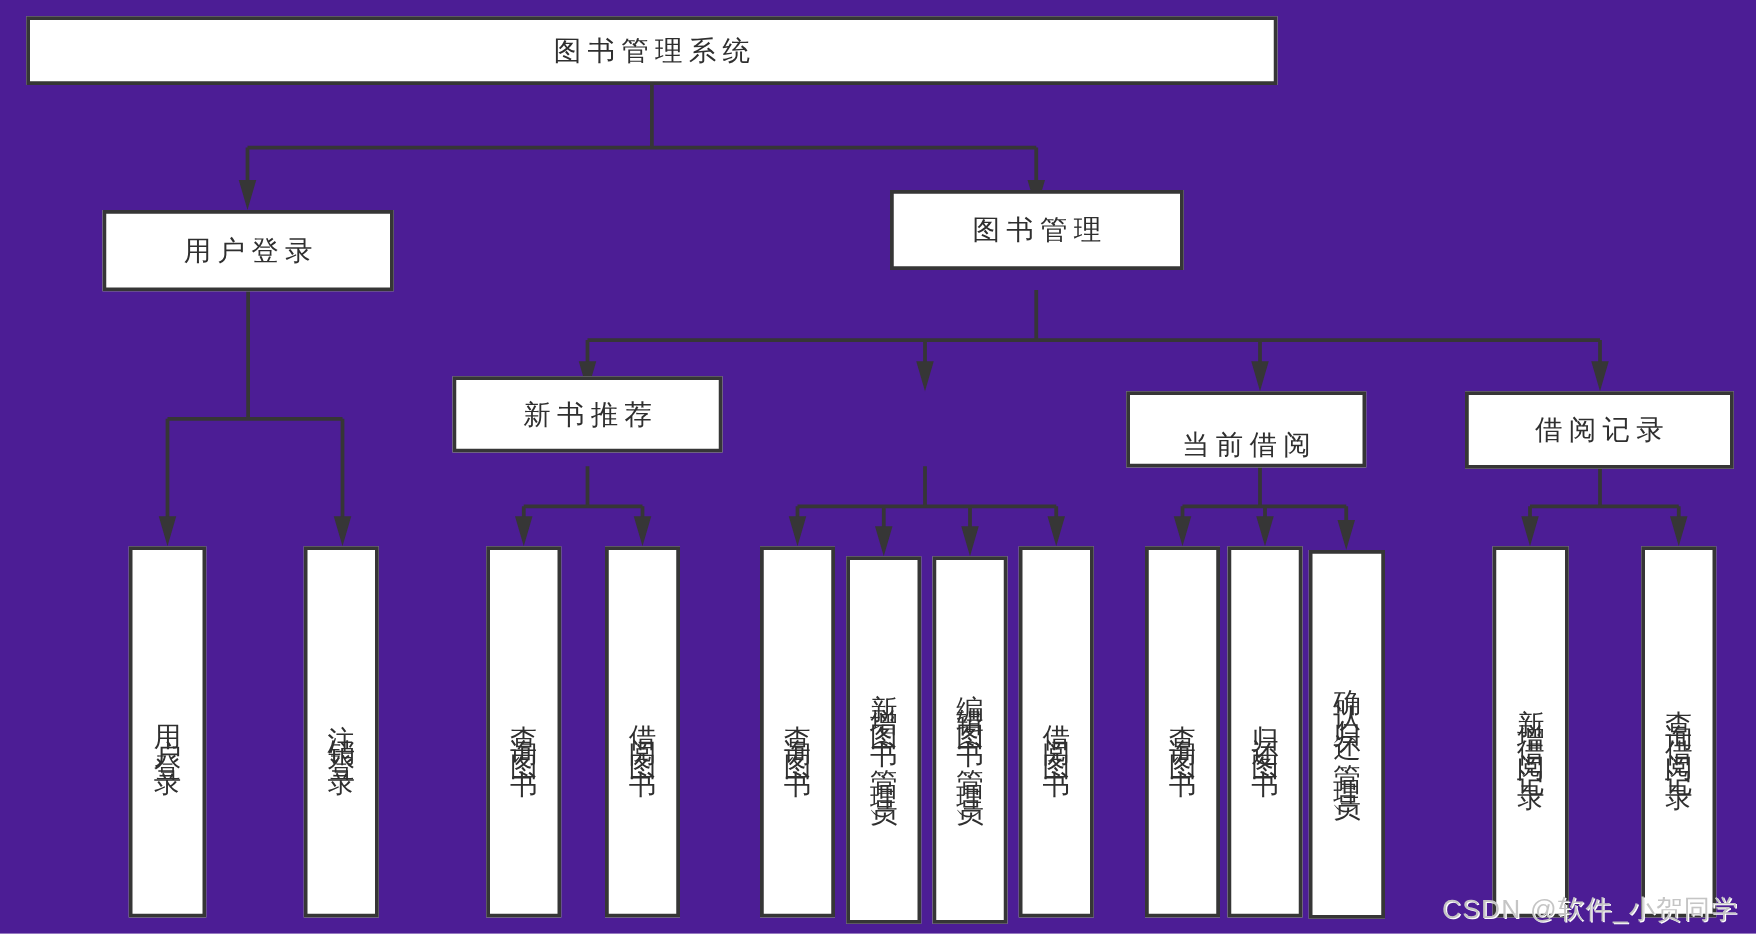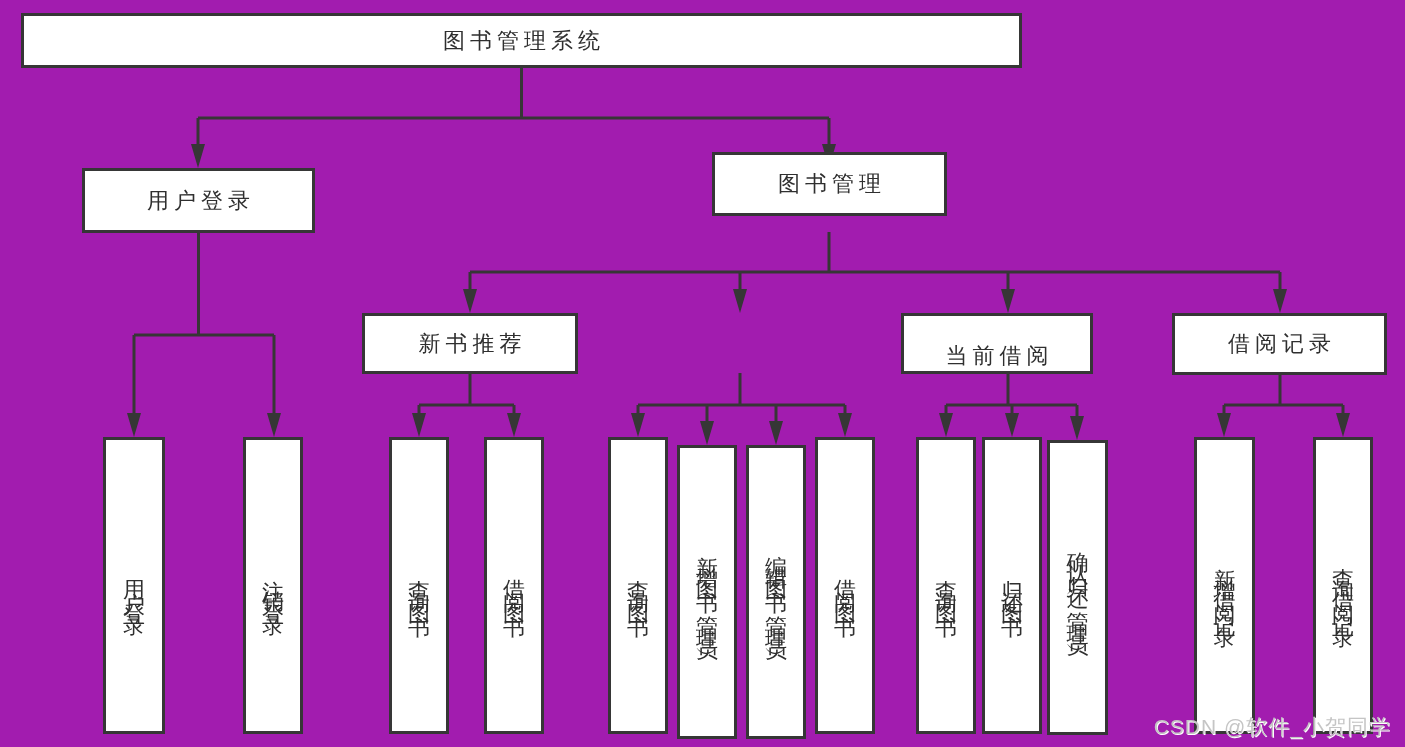--- a/index.html
+++ b/index.html
@@ -1,19 +1,19 @@
 <!DOCTYPE html>
 <html><head>
 <meta charset="utf-8">
 <style>
   html,body{margin:0;padding:0;background:#fff;}
   .canvas{
     position:relative;
     width:1405px;height:747px;
-    background:#a21caf;
+    background:#4c1d95;
     font-family:"Liberation Sans","DejaVu Sans",sans-serif;
     overflow:hidden;
   }
   .wires{position:absolute;left:0;top:0;width:1405px;height:747px;}
   .wires path{stroke:#363636;stroke-width:3;fill:none;}
   .wires polygon{fill:#363636;stroke:none;}
   .box{
     position:absolute;
     background:#fff;
     border:3px solid #363636;
@@ -86,21 +86,21 @@
     <span class="hlabel">图书管理系统</span>
   </div>
 
   <div class="box" style="left:82px;top:168px;width:233px;height:65px;">
     <span class="hlabel">用户登录</span>
   </div>
   <div class="box" style="left:712px;top:152px;width:235px;height:64px;text-align:center;">
     <span class="hlabel">图书管理</span>
   </div>
 
-  <div class="box" style="left:362px;top:313px;width:216px;height:61px;">
+  <div class="box" style="left:362px;top:301px;width:216px;height:61px;">
     <span class="hlabel">新书推荐</span>
   </div>
   <div class="box" style="left:901px;top:313px;width:192px;height:61px;align-items:flex-end;">
     <span class="hlabel">当前借阅</span>
   </div>
   <div class="box" style="left:1172px;top:313px;width:215px;height:62px;">
     <span class="hlabel">借阅记录</span>
   </div>
 
   <div class="box" style="left:103px;top:437px;width:62px;height:297px;">

